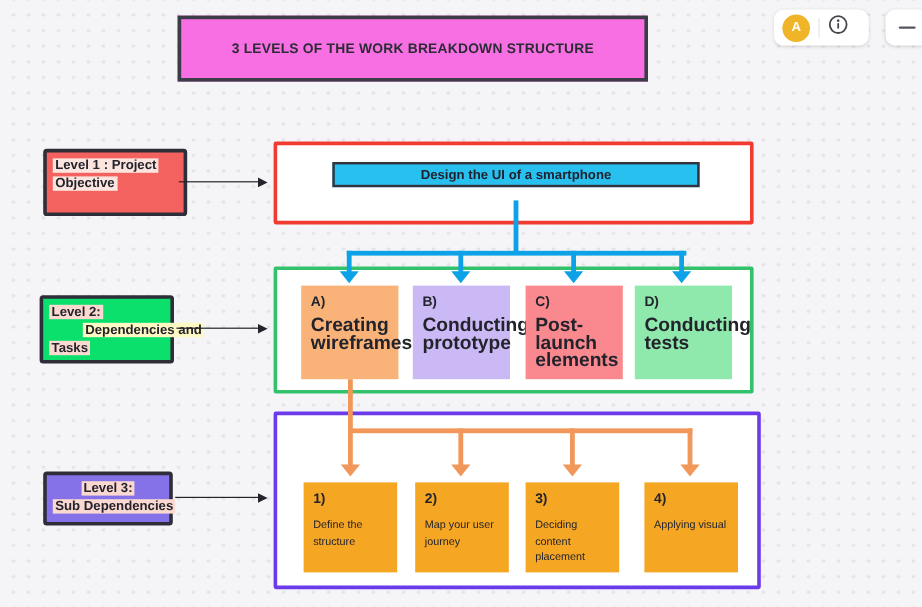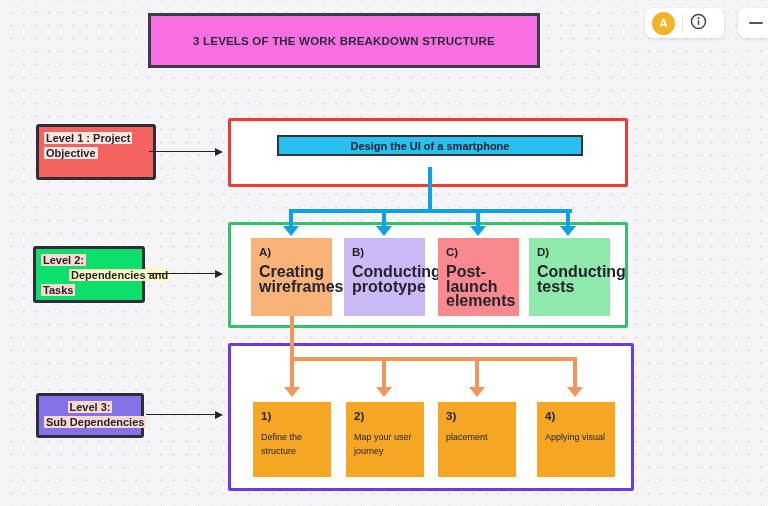--- a/index.html
+++ b/index.html
@@ -171,20 +171,21 @@
     <div class="tl">Define the</div>
     <div class="tl">structure</div>
   </div>
   <div class="card lvl3" style="left: 346px; background-color: rgb(245, 166, 35);">
     <div class="pfx">2)</div>
     <div class="tl">Map your user</div>
     <div class="tl">journey</div>
   </div>
   <div class="card lvl3" style="left: 438px; background-color: rgb(245, 166, 35);">
     <div class="pfx">3)</div>
+    <div class="tl">Deciding content</div>
     <div class="tl">placement</div>
   </div>
   <div class="card lvl3" style="left: 537px; background-color: rgb(245, 166, 35);">
     <div class="pfx">4)</div>
     <div class="tl">Applying visual</div>
   </div>
 
 </div>
 
 </body></html>

